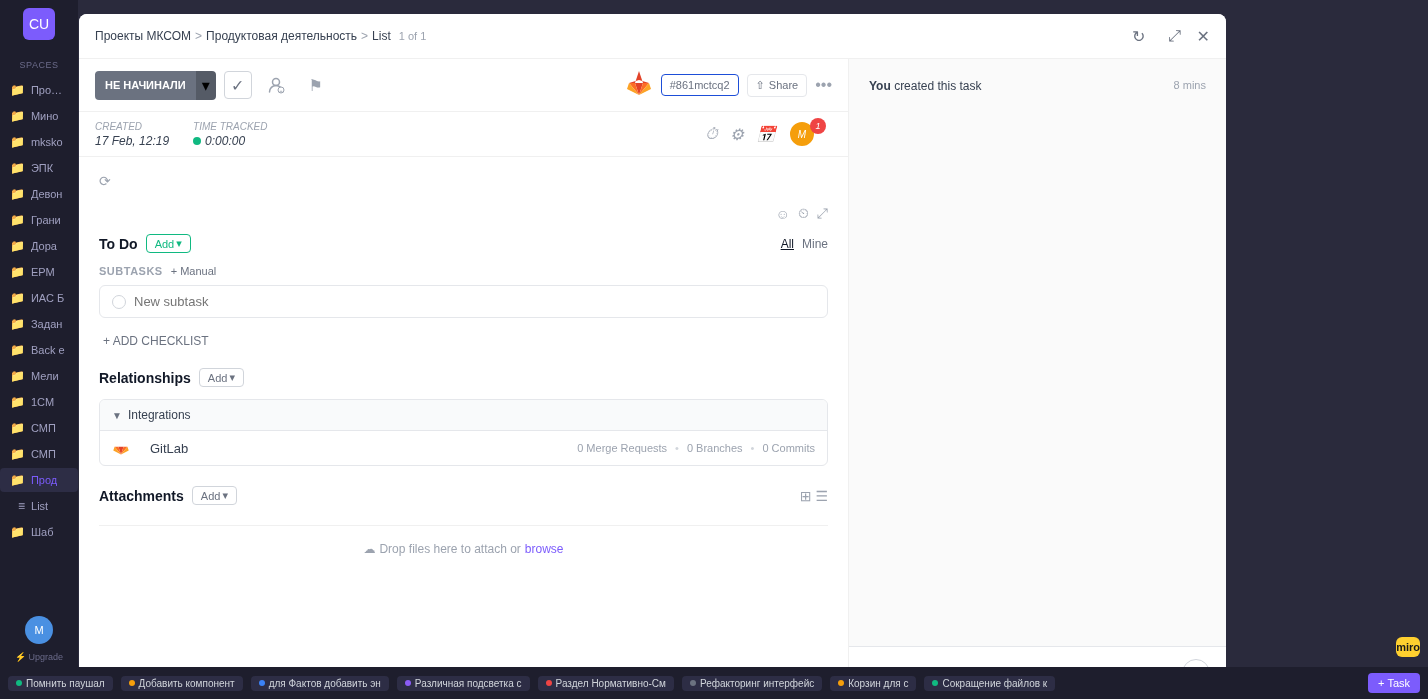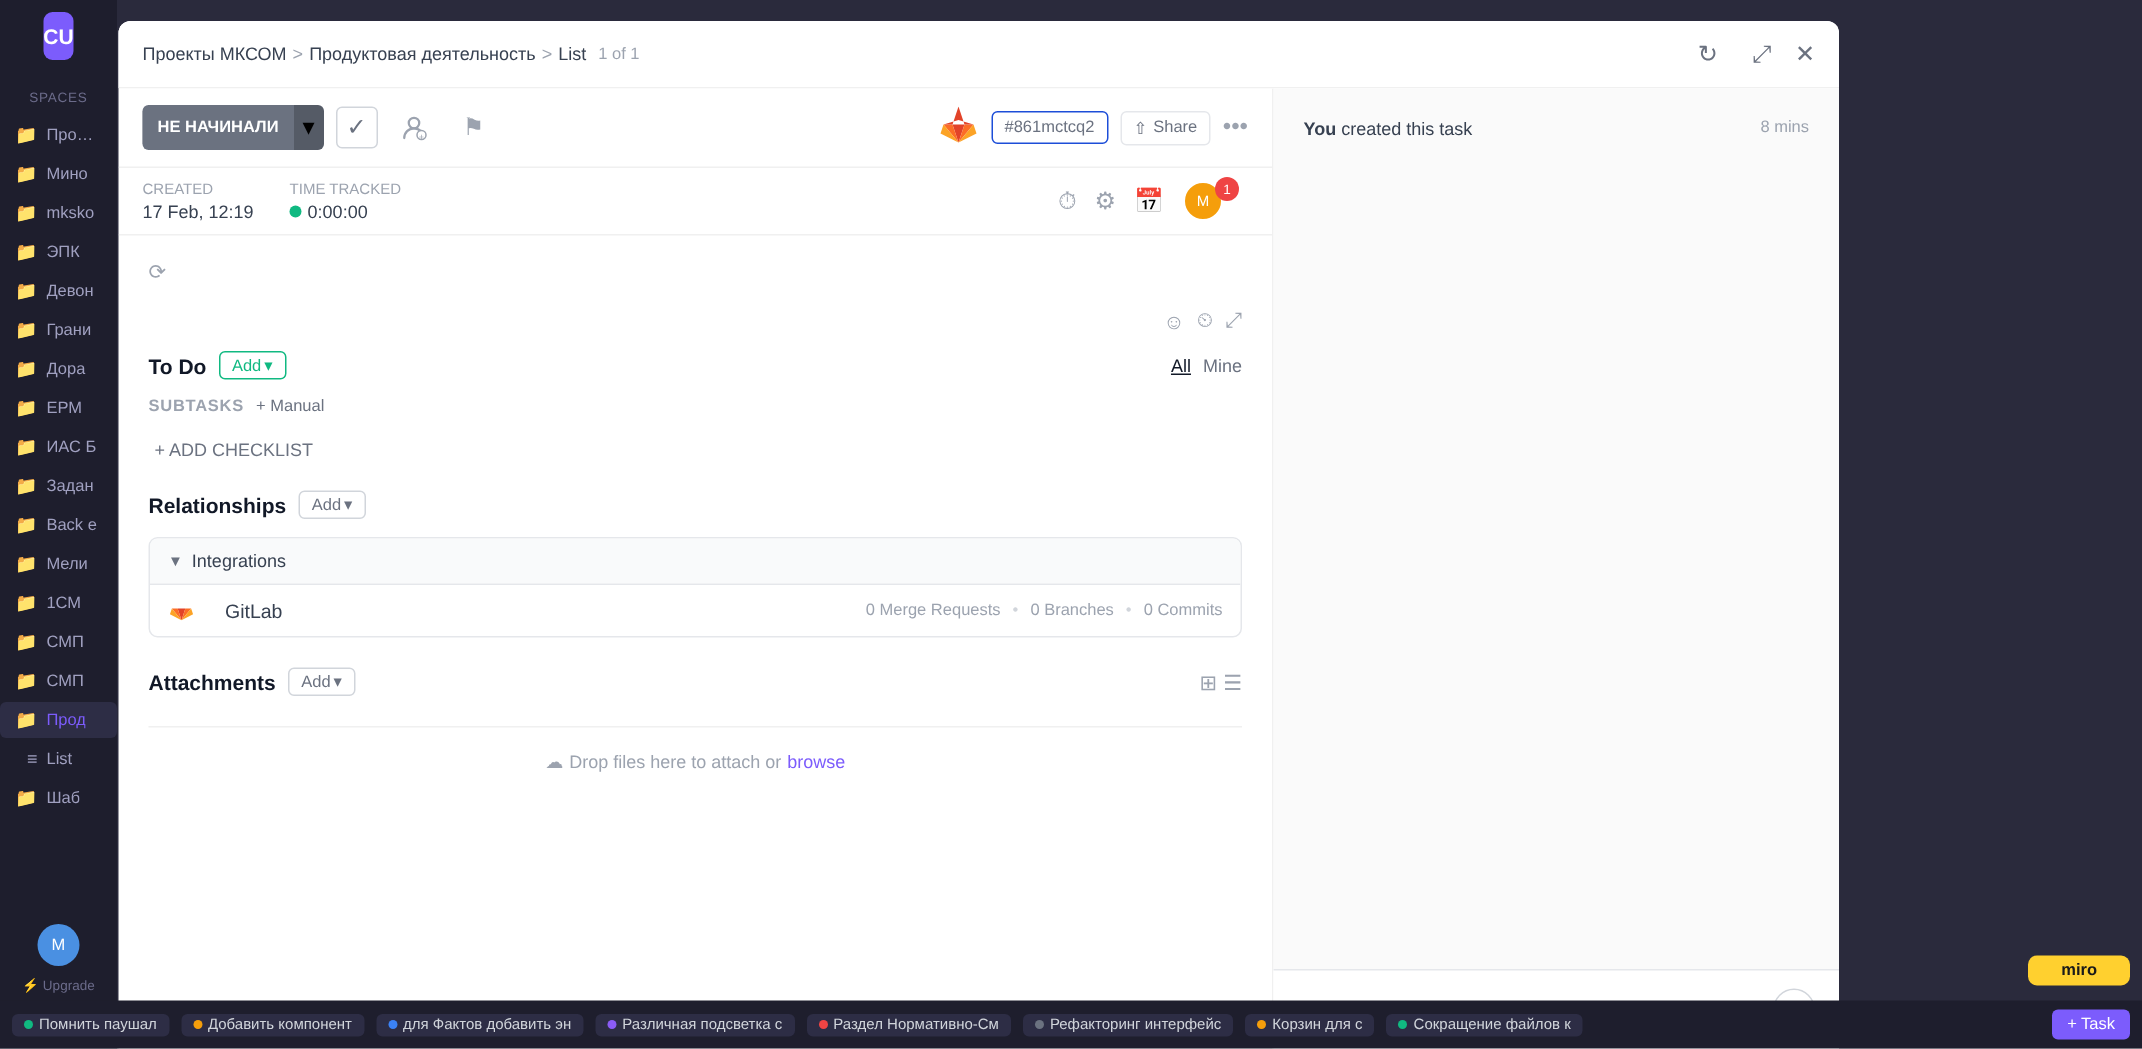--- a/index.html
+++ b/index.html
@@ -5,22 +5,22 @@
     * { box-sizing: border-box; margin: 0; padding: 0; }
     body { font-family: -apple-system, BlinkMacSystemFont, 'Segoe UI', sans-serif; background: #2a2a3c; width: 1428px; height: 699px; overflow: hidden; position: relative; }
 
     
     .sidebar {
       position: absolute; left: 0; top: 0; width: 78px; height: 699px;
       background: #1e1e2d; display: flex; flex-direction: column; align-items: center;
       padding: 8px 0; gap: 4px;
     }
     .sidebar-logo {
-      width: 20px; height: 32px; background: #7c5cfc; border-radius: 6px;
-      display: flex; align-items: center; justify-content: center; color: white; font-size: 14px; font-weight: bold; margin-bottom: 8px;
+      width: 32px; height: 32px; background: #7c5cfc; border-radius: 6px;
+      display: flex; align-items: center; justify-content: center; color: white; font-size: 14px; font-weight: normal; margin-bottom: 8px;
     }
     .sidebar-section-label {
       color: #6b6b8a; font-size: 9px; text-transform: uppercase; letter-spacing: 0.5px; margin: 8px 0 4px; width: 100%; text-align: center;
     }
     .sidebar-item-list {
       width: 100%; display: flex; flex-direction: column; gap: 2px;
     }
     .sidebar-item {
       display: flex; align-items: center; padding: 5px 10px; cursor: pointer;
       color: #a0a0c0; font-size: 11px; gap: 6px; border-radius: 4px;
@@ -76,21 +76,21 @@
     }
     .status-arrow { background: rgba(0,0,0,0.2); border-radius: 0 4px 4px 0; padding: 5px 6px; }
     .check-btn { width: 28px; height: 28px; border: 1.5px solid #d1d5db; border-radius: 4px; display: flex; align-items: center; justify-content: center; cursor: pointer; color: #6b7280; }
     .toolbar-icon { width: 32px; height: 32px; display: flex; align-items: center; justify-content: center; cursor: pointer; color: #9ca3af; font-size: 16px; }
     .task-id-btn { display: flex; align-items: center; gap: 4px; border: 1px solid #1d4ed8; border-radius: 4px; padding: 4px 8px; font-size: 11px; color: #6b7280; cursor: pointer; }
     .share-task-btn { display: flex; align-items: center; gap: 4px; border: 1px solid #e5e7eb; border-radius: 4px; padding: 4px 8px; font-size: 11px; color: #6b7280; cursor: pointer; }
     .more-btn { color: #9ca3af; cursor: pointer; font-size: 16px; }
 
     
     .task-meta-bar {
-      display: flex; align-items: center; padding: 8px 16px; gap: 24px; border-bottom: 1px solid #f0f0f0; flex-shrink: 0;
+      display: flex; align-items: center; padding: 8px 16px; gap: 24px; border-bottom: 1px solid #f0f0f0; flex-shrink: 0; font-style: italic;
     }
     .meta-item { display: flex; flex-direction: column; gap: 2px; }
     .meta-label { font-size: 10px; color: #9ca3af; text-transform: uppercase; }
     .meta-value { font-size: 12px; color: #374151; display: flex; align-items: center; gap: 4px; }
     .time-dot { width: 8px; height: 8px; border-radius: 50%; background: #10b981; }
     .meta-icons { margin-left: auto; display: flex; align-items: center; gap: 12px; }
     .meta-icon { color: #9ca3af; cursor: pointer; font-size: 16px; }
     .avatar-group { display: flex; align-items: center; }
     .avatar-sm { width: 28px; height: 28px; border-radius: 50%; background: #f59e0b; border: 2px solid white; display: flex; align-items: center; justify-content: center; color: white; font-size: 10px; }
     .badge-count { width: 16px; height: 16px; border-radius: 50%; background: #ef4444; color: white; font-size: 9px; display: flex; align-items: center; justify-content: center; position: relative; top: -8px; left: -6px; }
@@ -168,21 +168,21 @@
     .bottom-taskbar {
       position: absolute; bottom: 0; left: 0; right: 0; height: 32px;
       background: #1e1e2d; display: flex; align-items: center; padding: 0 8px; gap: 8px; overflow: hidden;
     }
     .task-chip { display: flex; align-items: center; gap: 4px; font-size: 10px; color: #d1d5db; background: #2d2d45; border-radius: 4px; padding: 2px 8px; white-space: nowrap; flex-shrink: 0; }
     .task-dot { width: 6px; height: 6px; border-radius: 50%; flex-shrink: 0; }
     .new-task-btn { margin-left: auto; display: flex; align-items: center; gap: 4px; background: #7c5cfc; color: white; border: none; border-radius: 4px; padding: 4px 10px; font-size: 11px; cursor: pointer; flex-shrink: 0; text-align: center; }
 
     
     .miro-badge {
-      position: absolute; right: 8px; bottom: 42px; background: #ffd02f; border-radius: 6px; padding: 4px 22px; font-size: 11px; font-weight: 700; color: #1a1a1a; cursor: pointer;
+      position: absolute; right: 8px; bottom: 42px; background: #ffd02f; border-radius: 6px; padding: 4px 0; font-size: 11px; font-weight: 700; color: #1a1a1a; cursor: pointer;
     }
   </style>
 </head>
 <body>
 
 <div class="sidebar">
   <div class="sidebar-logo">CU</div>
   <div class="sidebar-section-label">SPACES</div>
   <div class="sidebar-item-list">
     <div class="sidebar-item">
@@ -367,20 +367,24 @@
             <div class="todo-filters">
               <span class="filter-btn active">All</span>
               <span class="filter-btn">Mine</span>
             </div>
           </div>
 
           <div class="subtasks-section">
             <div class="subtasks-header">
               <span class="subtasks-label">SUBTASKS</span>
               <span class="manual-btn">+ Manual</span>
+            </div>
+            <div class="subtask-input-row">
+              <div class="subtask-check"></div>
+              <input class="subtask-input" type="text" placeholder="New subtask" style="">
             </div>
           </div>
 
           <div class="add-checklist-btn">
             <span></span>
             <span>+ ADD CHECKLIST</span>
           </div>
         </div>
 
         <div class="relationships-section">

